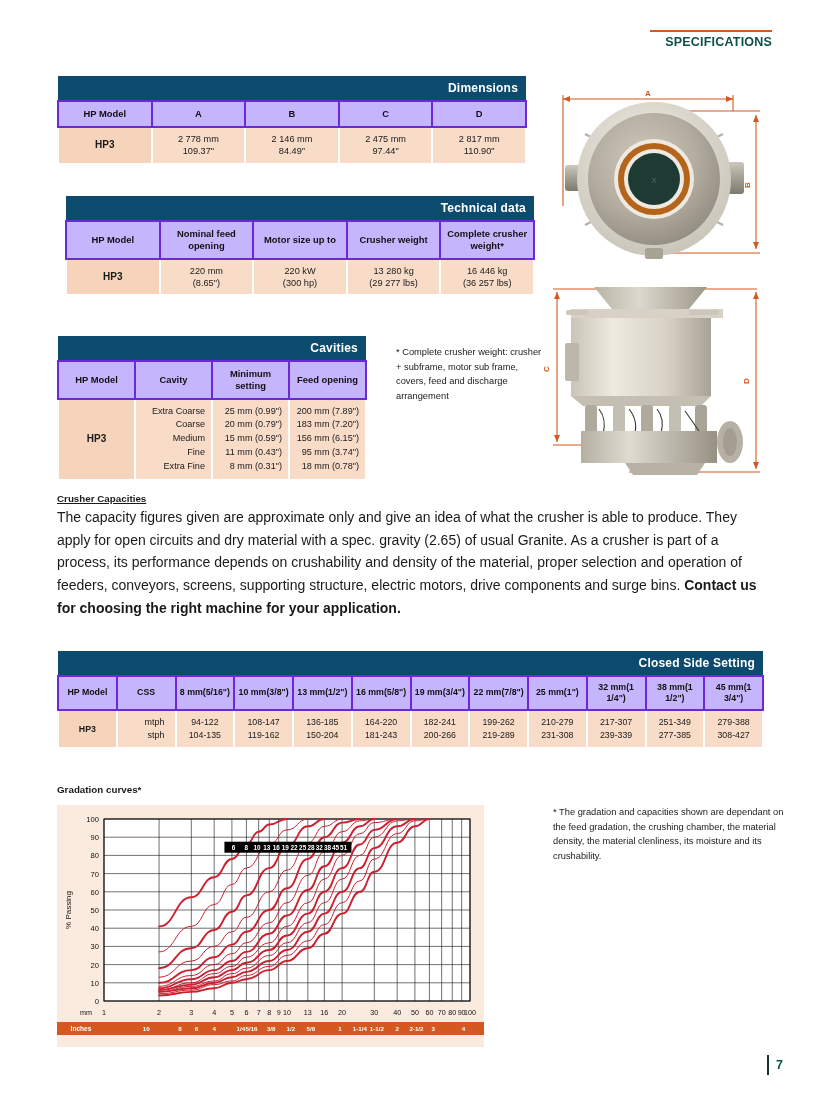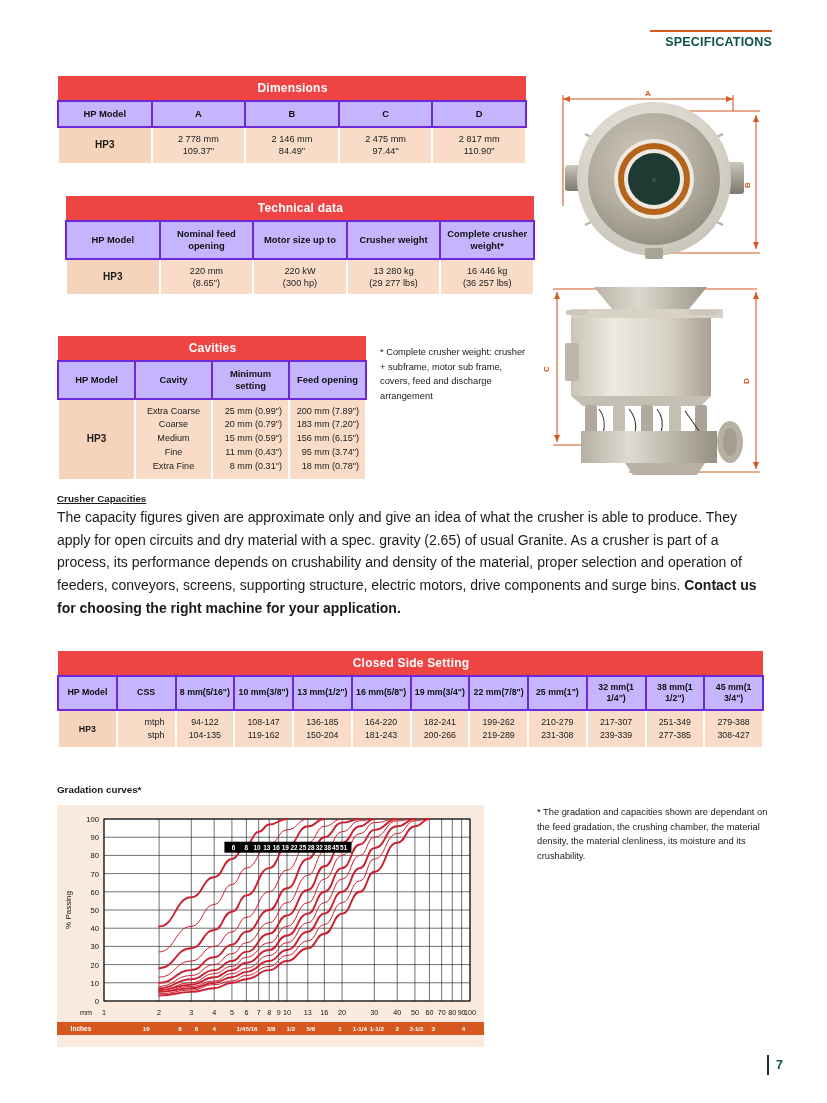--- a/index.html
+++ b/index.html
@@ -37,26 +37,26 @@
     letter-spacing: 0.2px;
   }
 
   
   .spec-table {
     position: absolute;
     border-collapse: collapse;
     table-layout: fixed;
   }
   .tbl-title {
-    background: #ef4444;
+    background: #0c4a6e;
     color: #ffffff;
     font-weight: bold;
     font-size: 12px;
     padding: 5px 8px 5px 9px;
-    text-align: center;
+    text-align: right;
     letter-spacing: 0.2px;
     border: none;
   }
   .spec-table th.col-head {
     background: #c4b5fd;
     color: #111;
     font-size: 9.4px;
     font-weight: bold;
     text-align: center;
     padding: 6px 2px;
@@ -86,35 +86,36 @@
   #tbl-css        { left: 57px; top: 651px; width: 707px; }
 
   
   #tbl-cavities td.cavity-list,
   #tbl-cavities td.minset-list,
   #tbl-cavities td.feedop-list {
     padding: 5px 6px;
     line-height: 1.52;
     font-size: 9.1px;
   }
-  #tbl-cavities td.cavity-list { text-align: center; }
+  #tbl-cavities td.cavity-list { text-align: right; }
   #tbl-cavities td.minset-list,
   #tbl-cavities td.feedop-list { text-align: right; }
 
   
   #tbl-css th.col-head { font-size: 8.8px; padding: 5px 1px; }
   #tbl-css td.cell { font-size: 8.8px; line-height: 1.45; }
   #tbl-css td.unit { font-size: 9px; text-align: right; padding-right: 10px; }
 
   
   .footnote {
     position: absolute;
     font-size: 9.3px;
     line-height: 1.58;
     color: #1a1a1a;
+    margin-left: 16px;
   }
   #note-weight { left: 380px; top: 345px; width: 150px; }
   #note-grad   { left: 537px; top: 805px; width: 232px; }
 
   
   #capacities {
     position: absolute;
     left: 57px;
     top: 493px;
     width: 707px;

